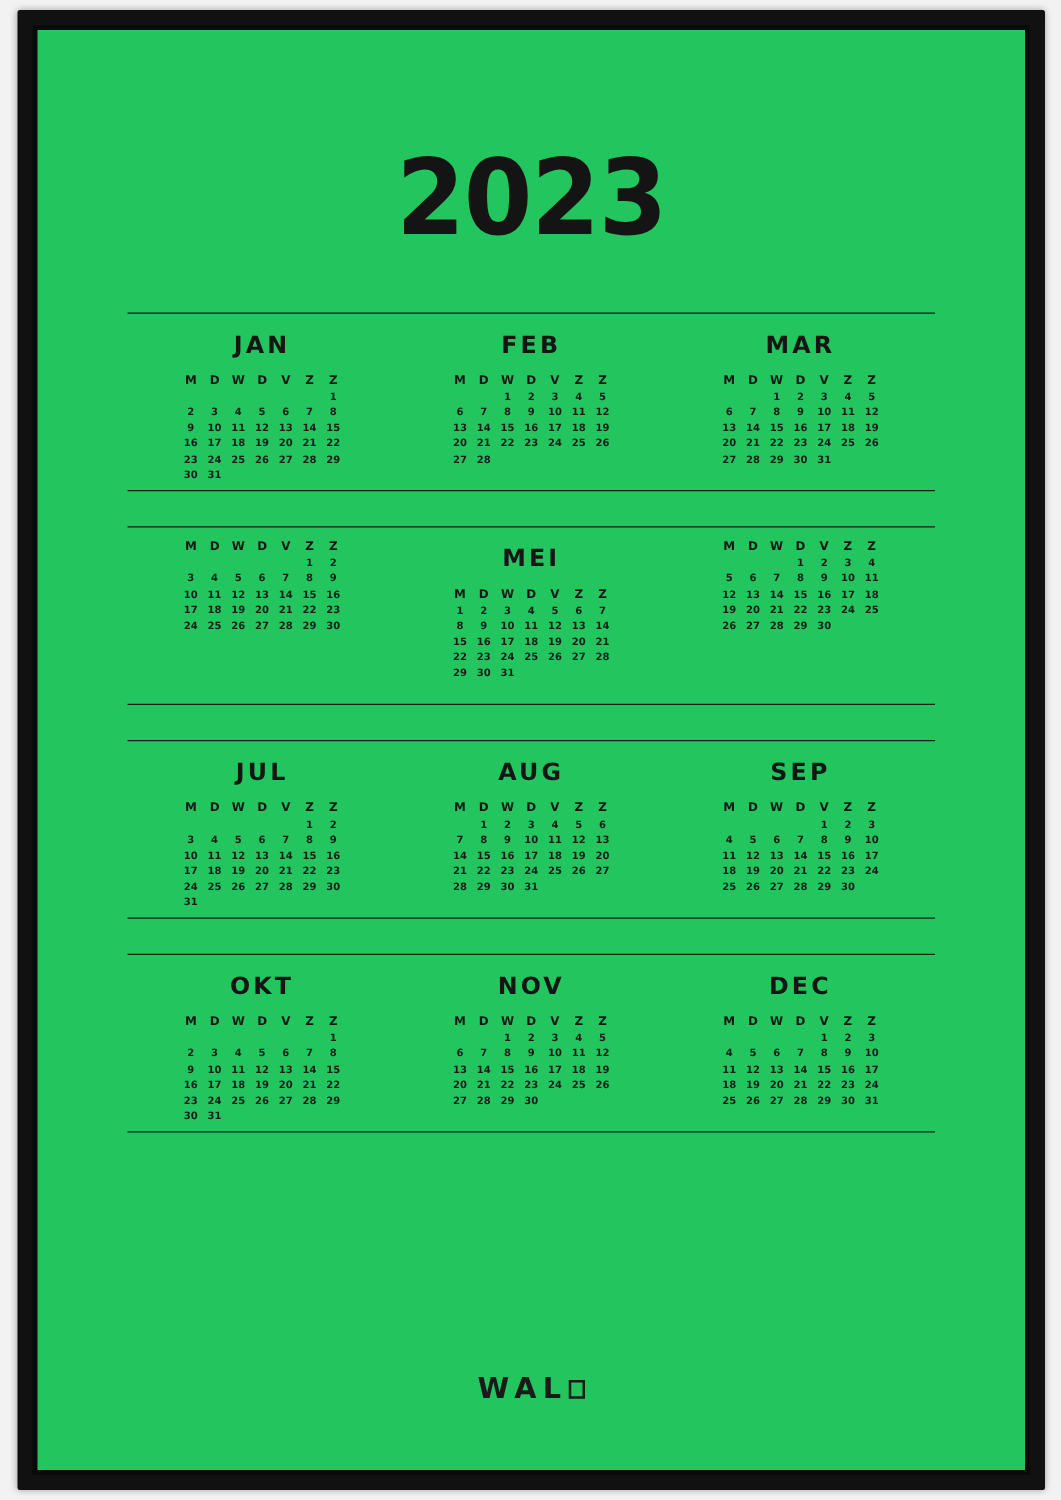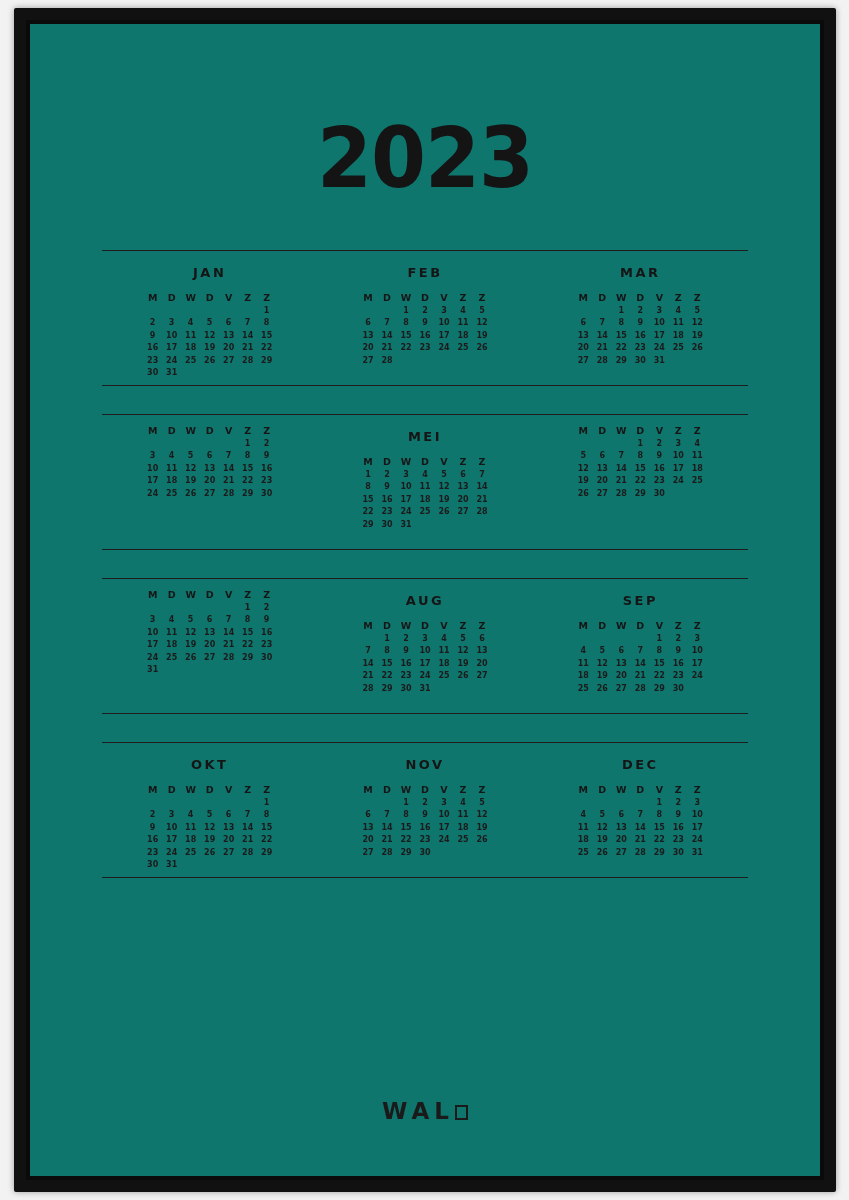--- a/index.html
+++ b/index.html
@@ -28,21 +28,21 @@
     position: absolute;
     left: 26px; top: 20px;
     width: 798px; height: 1160px;
     background: #0a0a0a;
   }
   
   .paper {
     position: absolute;
     left: 30px; top: 24px;
     width: 790px; height: 1152px;
-    background: #0f766e;
+    background: #22c55e;
   }
   .year {
     position: absolute;
     left: 0; right: 0;
     top: 92px;
     text-align: center;
     font-size: 84px;
     font-weight: 700;
     letter-spacing: -1px;
     color: #141414;
@@ -65,21 +65,21 @@
     padding-bottom: 6px;
     display: flex;
   }
   .qrow:last-child { margin-bottom: 0; justify-content: space-between; }
   .month {
     flex: 1 1 0;
     text-align: center;
     padding: 0 2px;
   }
   .mname {
-    font-size: 13px;
+    font-size: 19px;
     font-weight: 700;
     letter-spacing: 2.5px;
     color: #151515;
     margin: 6px 0 10px 0;
     font-family: "DejaVu Sans", sans-serif;
   }
   table.cal {
     margin: 0 auto;
     border-collapse: collapse;
   }
@@ -562,20 +562,21 @@
                   <td></td>
                   <td></td>
                   <td></td>
                 </tr>
               </tbody>
             </table>
           </div>
         </div>
         <div class="qrow">
           <div class="month">
+            <div class="mname">JUL</div>
             <table class="cal">
               <thead>
                 <tr>
                   <th>M</th>
                   <th>D</th>
                   <th>W</th>
                   <th>D</th>
                   <th>V</th>
                   <th>Z</th>
                   <th>Z</th>

